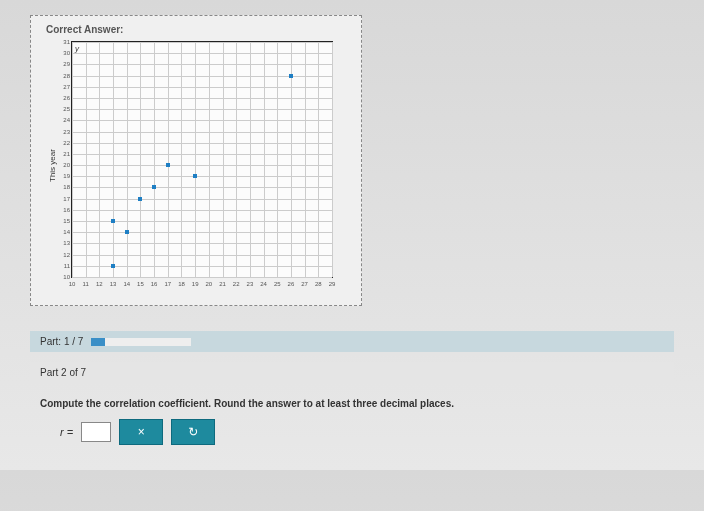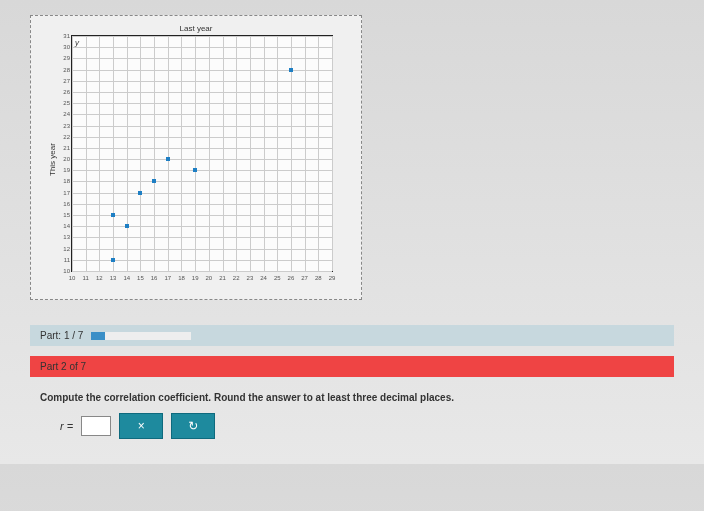--- a/index.html
+++ b/index.html
@@ -101,21 +101,21 @@
     background: #eee;
     height: 8px;
     width: 100px;
     position: relative;
   }
   .progress-fill {
     background: #3a8fc7;
     height: 100%;
   }
   .part-header {
-    background: #ef4444;
+    background: #e5e5e5;
     padding: 5px 10px;
     margin-top: 10px;
     font-size: 10px;
   }
   .question {
     padding: 15px 10px 5px 10px;
     font-size: 10px;
     font-weight: bold;
   }
   .answer-row {
@@ -145,21 +145,21 @@
     align-items: center;
     justify-content: center;
     font-size: 12px;
     cursor: pointer;
   }
 </style>
 </head>
 <body>
 
 <div class="answer-section">
-  <div class="chart-xlabel">Last year</div>
+  <div class="answer-header">Correct Answer:</div>
   <div class="chart-wrap">
     <div class="ylabel">This year</div>
     <div style="position:relative;padding-left:14px;padding-bottom:12px;">
       <div class="chart-inner" id="chart">
         <span class="axis-y-sym">y</span>
       <div class="grid-v" style="left: 0px;"></div>
           <div class="xtick" style="left: 0px;">10</div>
           <div class="grid-v" style="left: 13.6842px;"></div>
           <div class="xtick" style="left: 13.6842px;">11</div>
           <div class="grid-v" style="left: 27.3684px;"></div>

